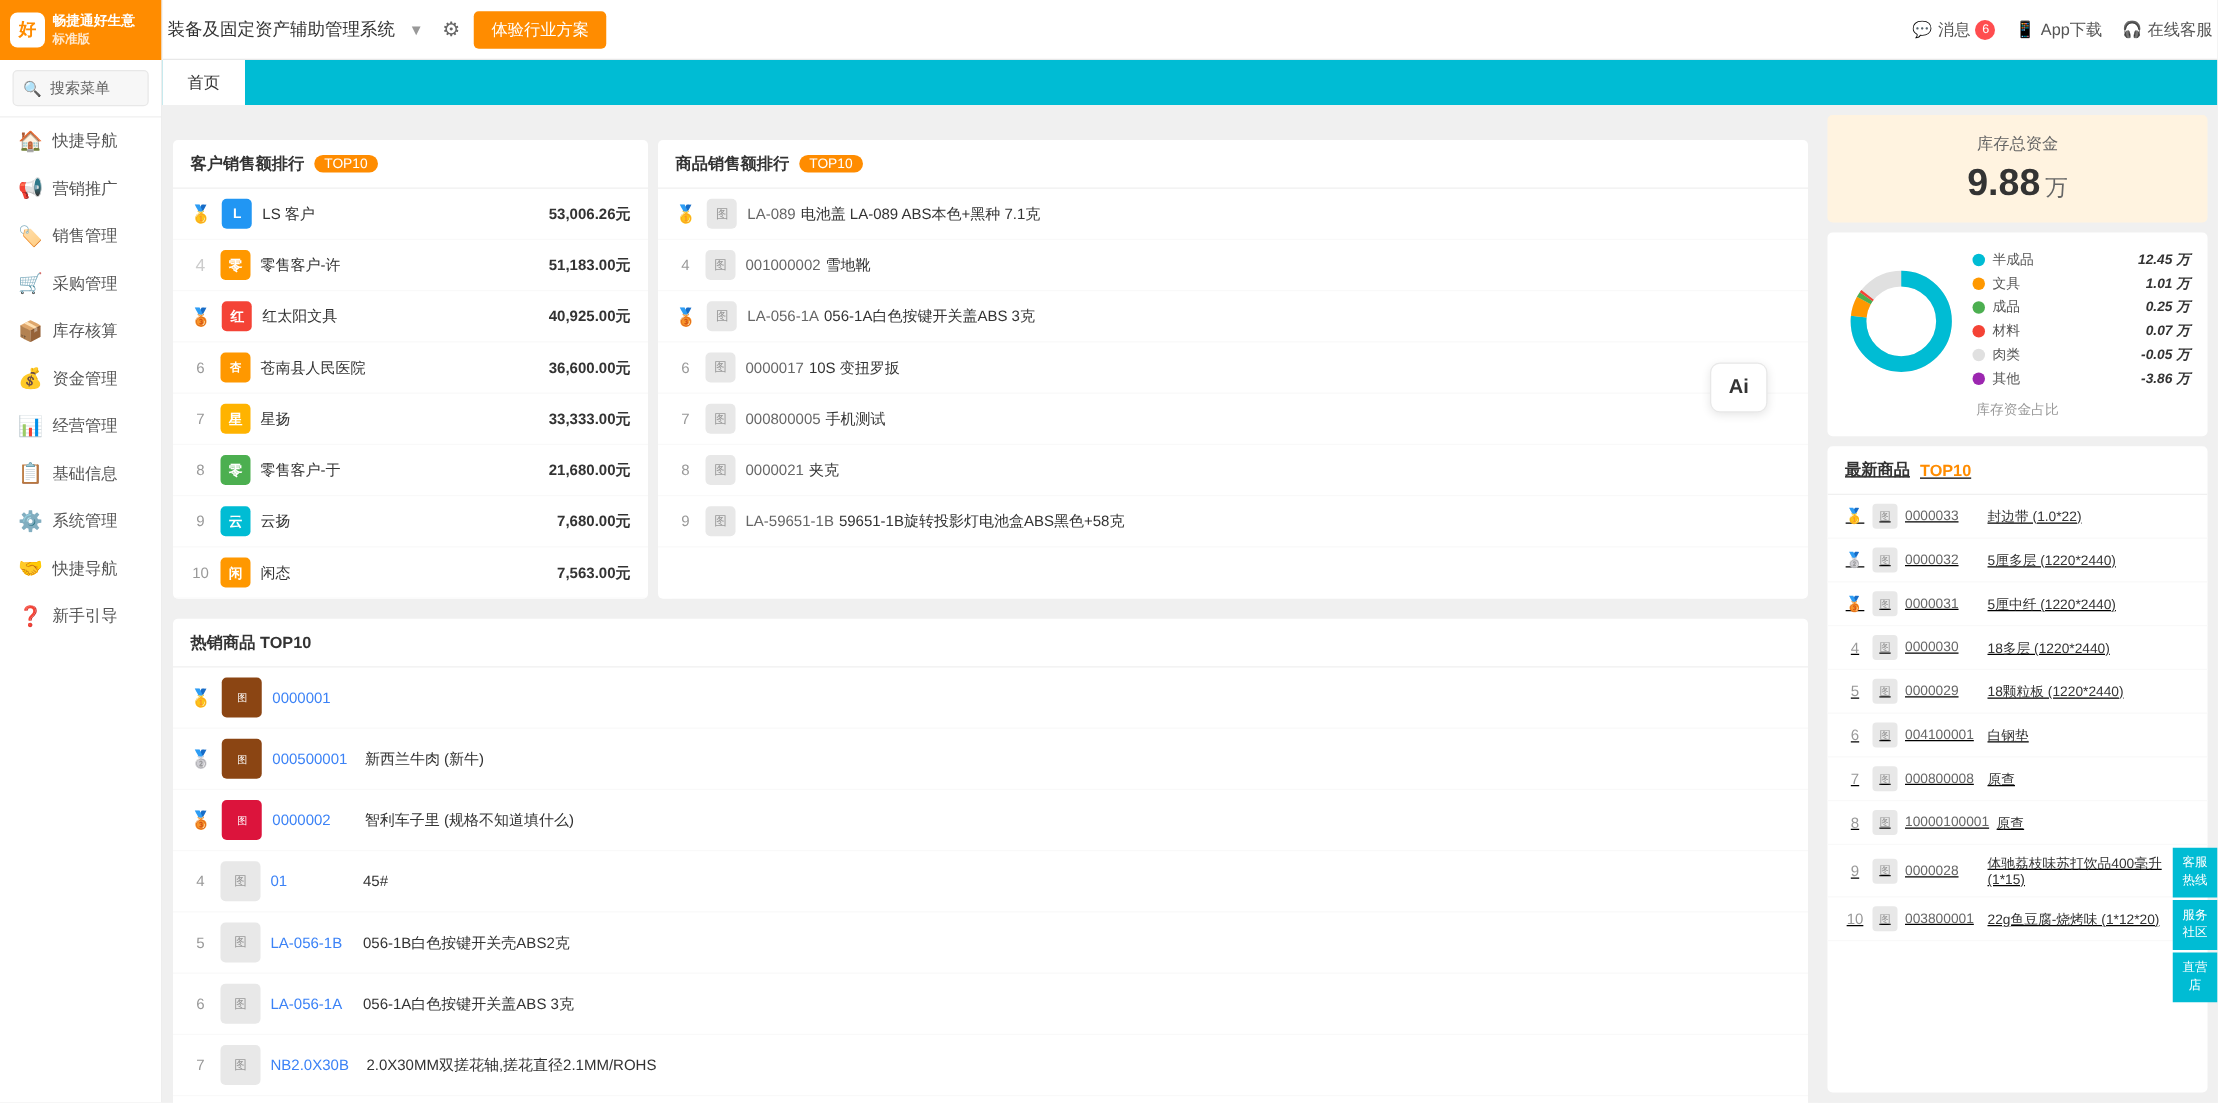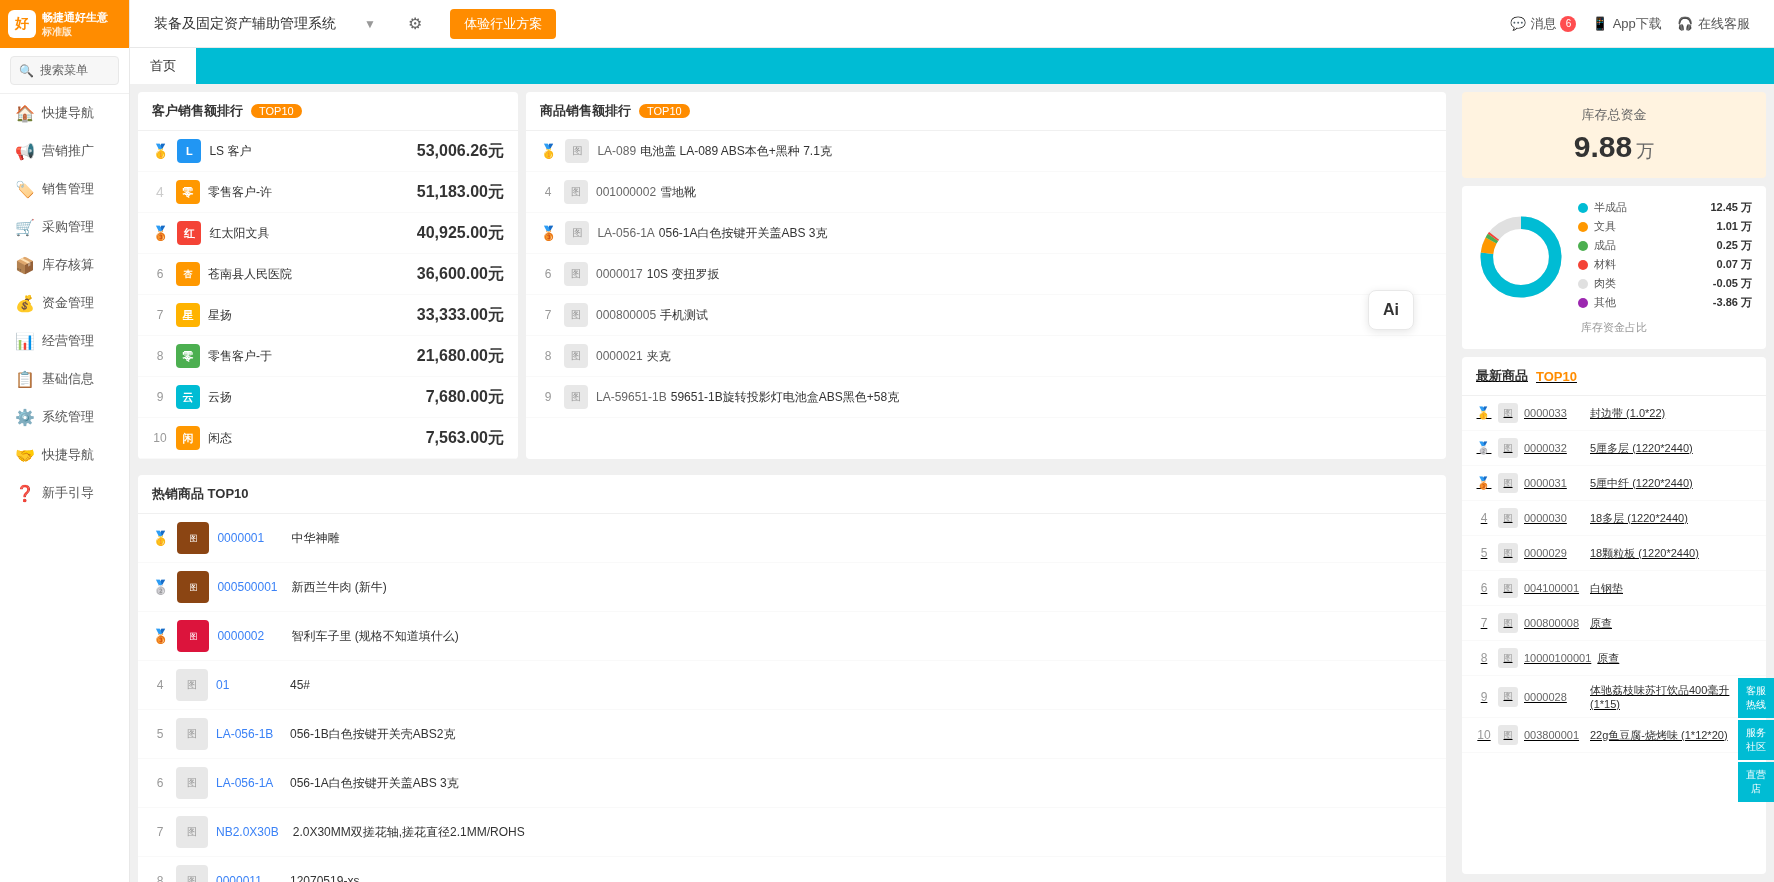--- a/index.html
+++ b/index.html
@@ -71,22 +71,22 @@
       display: flex;
       flex-direction: column;
       overflow: hidden;
     }
     .topbar {
       height: 48px;
       background: #fff;
       border-bottom: 1px solid #e8e8e8;
       display: flex;
       align-items: center;
-      padding: 0 24px;
-      gap: 28px;
+      padding: 0 4px;
+      gap: 11px;
       flex-shrink: 0;
     }
     .topbar-title {
       font-size: 14px;
       color: #333;
       display: flex;
       align-items: center;
       gap: 6px;
     }
     .topbar-arrow { color: #999; font-size: 12px; }
@@ -142,20 +142,21 @@
     }
 
     
     .center-area {
       flex: 1;
       overflow-y: auto;
       padding: 0;
       display: flex;
       flex-direction: column;
       gap: 0;
+      margin-top: 20px;
     }
 
     .panel {
       background: #fff;
       border-radius: 4px;
       overflow: hidden;
     }
 
     .sales-section {
       display: flex;
@@ -209,21 +210,21 @@
     .rank-avatar {
       width: 24px; height: 24px;
       border-radius: 4px;
       display: flex; align-items: center; justify-content: center;
       font-size: 11px;
       color: #fff;
       font-weight: bold;
       flex-shrink: 0;
     }
     .rank-name { flex: 1; color: #333; font-size: 12px; }
-    .rank-value { color: #333; font-size: 16px; font-weight: bold; }
+    .rank-value { color: #333; font-size: 12px; font-weight: bold; }
 
     .rank-icon-img {
       width: 24px; height: 24px;
       background: #e8e8e8;
       border-radius: 4px;
       display: flex; align-items: center; justify-content: center;
       flex-shrink: 0;
       font-size: 10px;
       color: #999;
     }
@@ -299,21 +300,21 @@
       gap: 6px;
       margin-bottom: 4px;
       font-size: 11px;
     }
     .legend-dot {
       width: 10px; height: 10px;
       border-radius: 50%;
       flex-shrink: 0;
     }
     .legend-label { flex: 1; color: #555; }
-    .legend-value { color: #333; font-weight: bold; font-size: 11px; }
+    .legend-value { color: #333; font-weight: bold; font-size: 11px; font-style: italic; }
     .chart-footer { text-align: center; font-size: 11px; color: #999; margin-top: 6px; }
 
     
     .latest-panel {
       background: #fff;
       border-radius: 4px;
       overflow: hidden;
       flex: 1;
       text-decoration: underline;
     }
@@ -597,21 +598,20 @@
           <div class="panel-header">
             <span>热销商品 TOP10</span>
           </div>
 
           <div class="hot-row">
             <span class="medal-gold">🥇</span>
             <div class="hot-img" style="background:#8B4513;">
               <span style="color:#fff;font-size:8px;">图</span>
             </div>
             <span class="hot-code">0000001</span>
-            <span class="hot-name">中华神雕</span>
           </div>
           <div class="hot-row">
             <span style="font-size:14px;">🥈</span>
             <div class="hot-img" style="background:#8B4513;">
               <span style="color:#fff;font-size:8px;">图</span>
             </div>
             <span class="hot-code">000500001</span>
             <span class="hot-name">新西兰牛肉 (新牛)</span>
           </div>
           <div class="hot-row">

